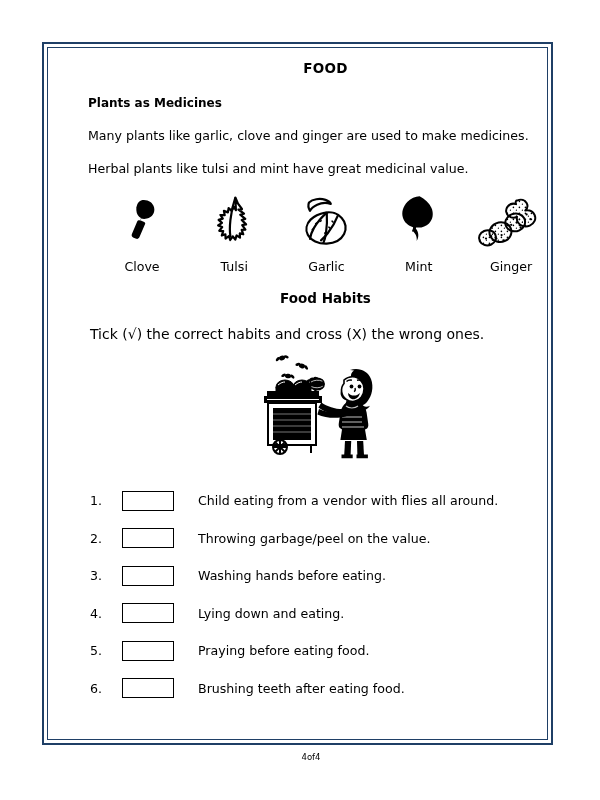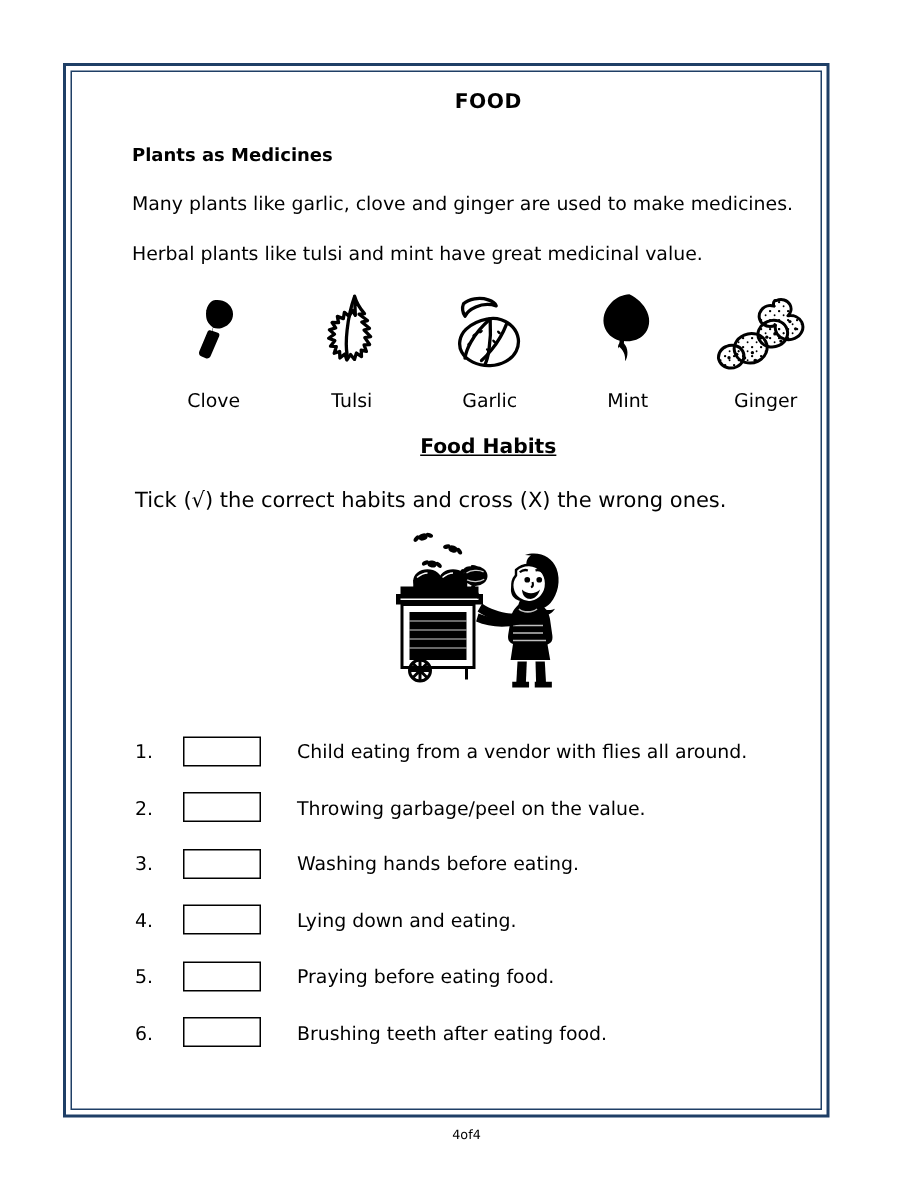--- a/index.html
+++ b/index.html
@@ -64,32 +64,31 @@
   .body-line {
     font-size: 12.6px;
     margin: 18px 0 0 2px;
     white-space: nowrap;
   }
   .center-head {
     text-align: center;
     font-weight: bold;
     font-size: 13.5px;
     margin: 16px 0 0 0;
-    text-decoration: underline;
   }
   .instruction {
     font-weight: normal;
     font-size: 14px;
     margin: 20px 0 0 4px;
   }
 
   
   .plant-row {
     display: flex;
-    justify-content: center;
+    justify-content: space-between;
     align-items: flex-end;
     margin: 14px 8px 0 10px;
   }
   .plant-cell {
     width: 92px;
     text-align: center;
   }
   .plant-art {
     height: 62px;
     display: flex;

